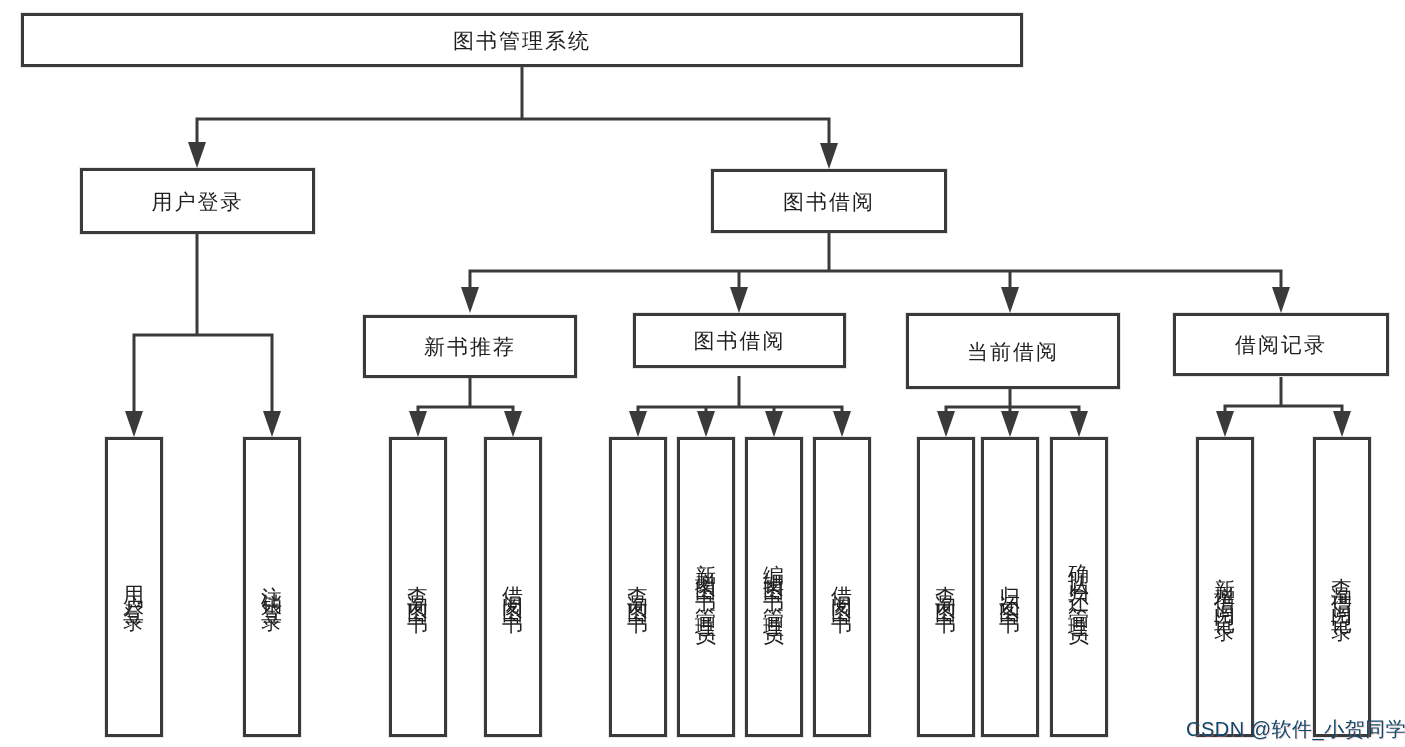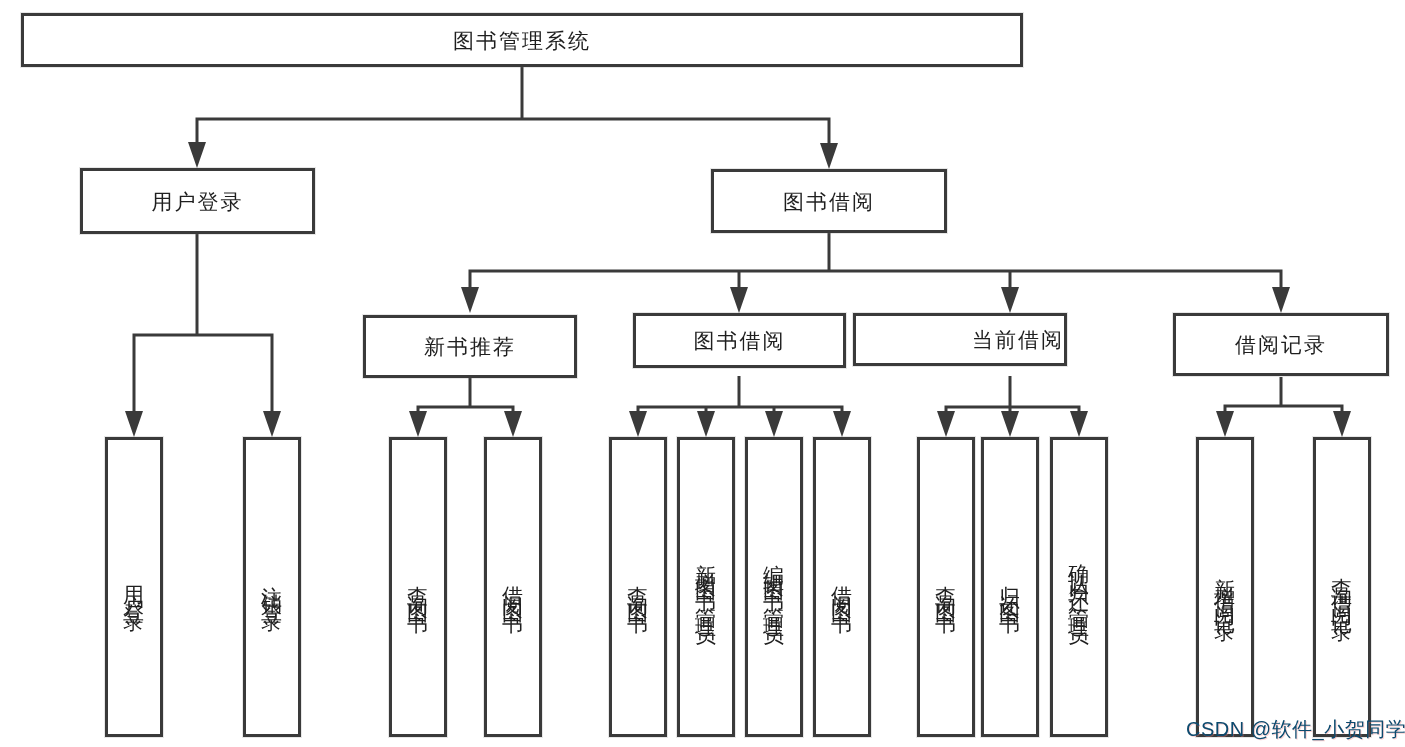--- a/index.html
+++ b/index.html
@@ -119,21 +119,21 @@
   <div class="box h" style="left:711px; top:169px; width:236px; height:64px;">
     <span class="lbl">图书借阅</span>
   </div>
 
   <div class="box h" style="left:363px; top:315px; width:214px; height:63px;">
     <span class="lbl">新书推荐</span>
   </div>
   <div class="box h" style="left:633px; top:313px; width:213px; height:55px;">
     <span class="lbl">图书借阅</span>
   </div>
-  <div class="box h" style="left:853px; top:313px; width:214px; height:53px;justify-content:flex-end;">
+  <div class="box h" style="left:906px; top:313px; width:214px; height:76px;">
     <span class="lbl">当前借阅</span>
   </div>
   <div class="box h" style="left:1173px; top:313px; width:216px; height:63px;">
     <span class="lbl">借阅记录</span>
   </div>
 
   <div class="box v" style="left:105px;">
     <span class="lbl">用户登录</span>
   </div>
   <div class="box v" style="left:243px;">

